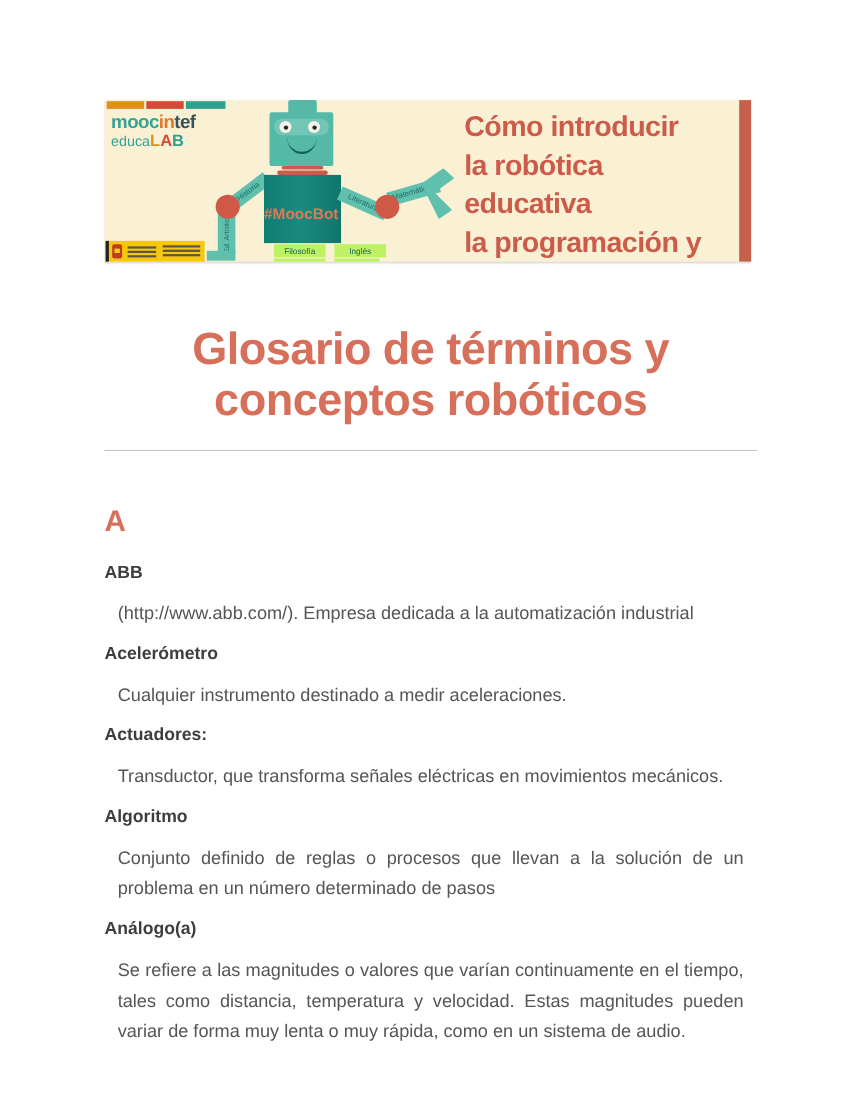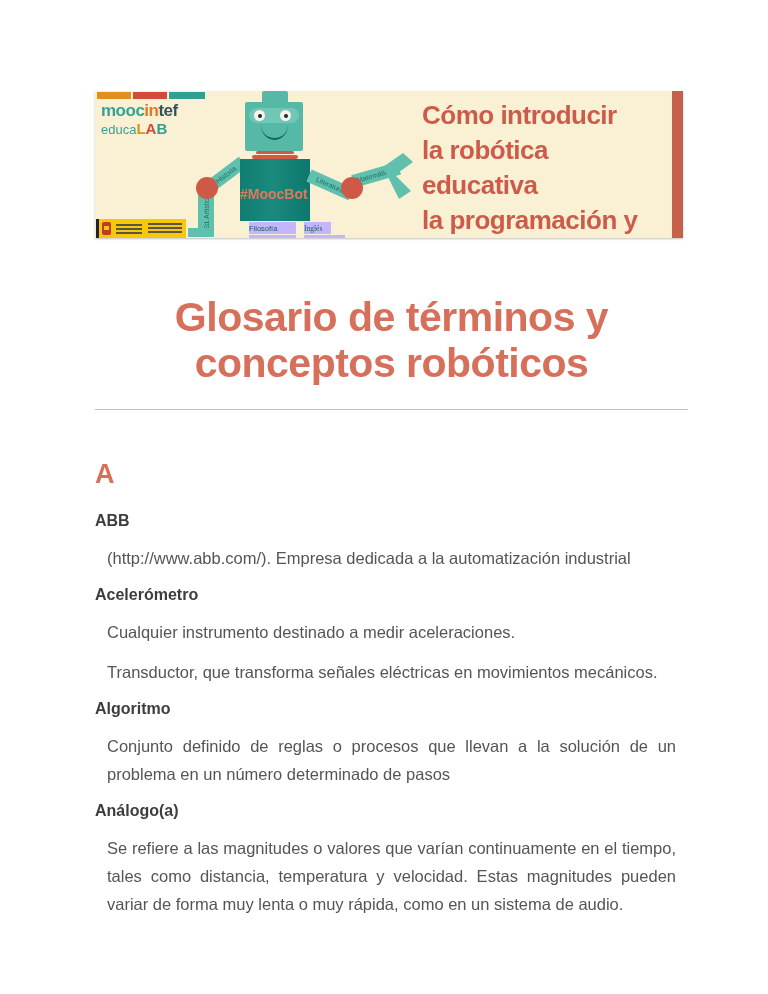--- a/index.html
+++ b/index.html
@@ -68,24 +68,24 @@
   .band.ua-left  { left: 110px; top: 77px; width: 42px; transform: rotate(-37deg); }
   .band.ua-right { left: 214px; top: 78px; width: 46px; transform-origin: 0 50%; transform: rotate(24deg); }
   .band.fa-right { left: 258px; top: 84px; width: 48px; transform-origin: 0 50%; transform: rotate(-16deg); }
   .forearm-left { position: absolute; left: 103px; top: 103px; width: 16px; height: 36px; background: #5fc0ae; display:flex; align-items:center; justify-content:center; }
   .forearm-left span { font-size: 6.5px; color: #1f6d62; white-space: nowrap; transform: rotate(-90deg); }
   .hand-left { position: absolute; left: 93px; top: 137px; width: 26px; height: 9px; background: #5fc0ae; }
   .joint { position: absolute; width: 22px; height: 22px; background: #ce5946; border-radius: 50%; z-index: 3; }
   .joint.left { left: 101px; top: 86px; } .joint.right { left: 246px; top: 86px; }
   .claw { position: absolute; left: 288px; top: 62px; }
 
-  .legbox { position: absolute; background: #c4b5fd; height: 12px; display:flex; align-items:center; justify-content:flex-start; }
+  .legbox { position: absolute; background: #bef264; height: 12px; display:flex; align-items:center; justify-content:center; }
   .legbox span { font-size: 7.5px; color: #13645a; white-space: nowrap; }
   .legbox.r1c1 { left: 154px; top: 131px; width: 47px; }
-  .legbox.r1c2 { left: 209px; top: 131px; width: 27px; font-family: Liberation Serif, serif; }
+  .legbox.r1c2 { left: 209px; top: 131px; width: 47px; }
   .legbox.r2c1 { left: 154px; top: 144px; width: 47px; }
   .legbox.r2c2 { left: 209px; top: 144px; width: 41px; }
 
   
   .headline { position: absolute; left: 327px; top: 7px; width: 248px; color: #cd5b4a; font-weight: bold; font-size: 26px; line-height: 35px; letter-spacing: -0.5px; }
 
   
   .content { width: 593px; }
   .doc-title { margin-top: 56px; text-align: center; color: #d7705b; font-weight: bold; font-size: 41px; line-height: 46px; letter-spacing: -0.5px; }
   .divider { margin-top: 23px; border: none; border-top: 1px solid #c4c4c4; width: 593px; }
@@ -198,20 +198,21 @@
     <h2 class="section-letter">A</h2>
 
     <section class="glossary">
 
       <h3 class="entry-term">ABB</h3>
       <p class="entry-def">(http://www.abb.com/). Empresa dedicada a la automatización industrial</p>
 
       <h3 class="entry-term">Acelerómetro</h3>
       <p class="entry-def">Cualquier instrumento destinado a medir aceleraciones.</p>
 
+      <h3 class="entry-term">Actuadores:</h3>
       <p class="entry-def">Transductor, que transforma señales eléctricas en movimientos mecánicos.</p>
 
       <h3 class="entry-term">Algoritmo</h3>
       <p class="entry-def">Conjunto definido de reglas o procesos que llevan a la solución de un problema en un número determinado de pasos</p>
 
       <h3 class="entry-term">Análogo(a)</h3>
       <p class="entry-def">Se refiere a las magnitudes o valores que varían continuamente en el tiempo, tales como distancia, temperatura y velocidad. Estas magnitudes pueden variar de forma muy lenta o muy rápida, como en un sistema de audio.</p>
 
     </section>
   </div>

